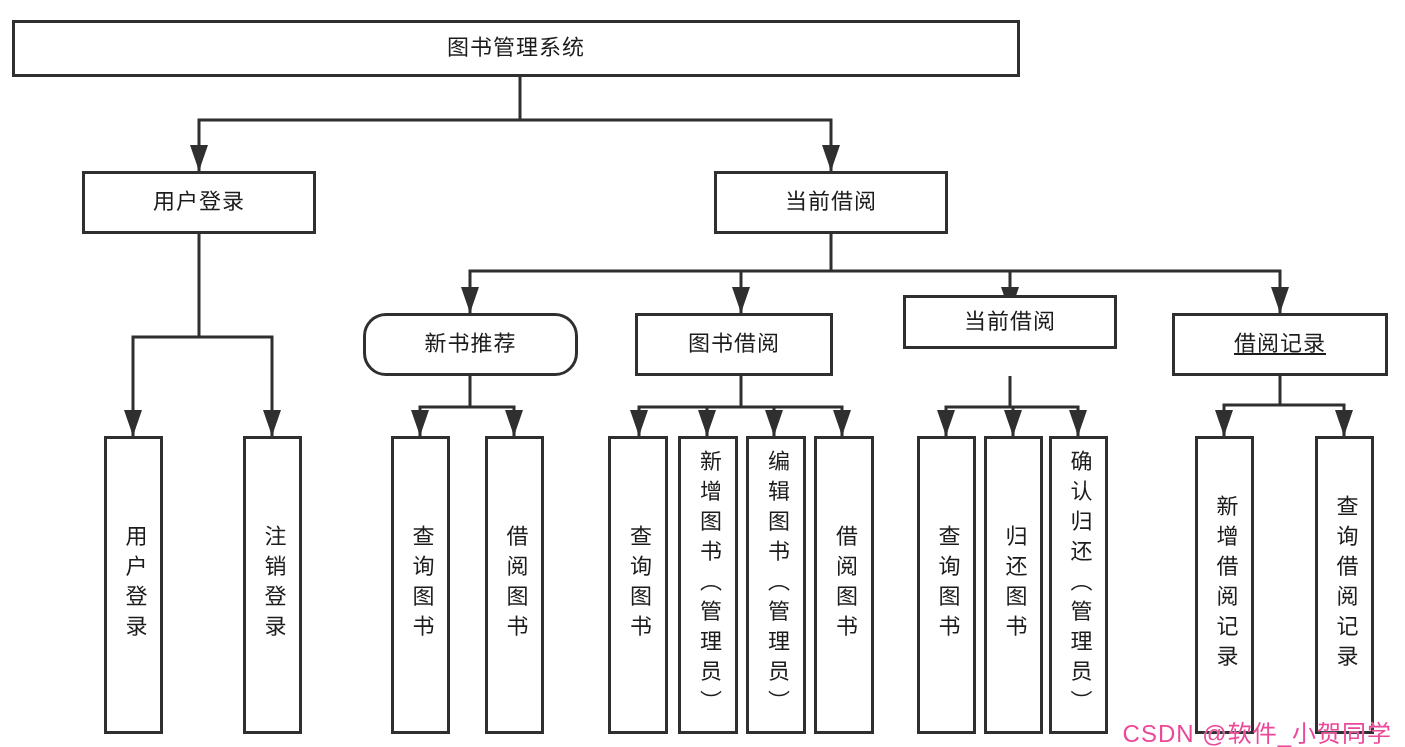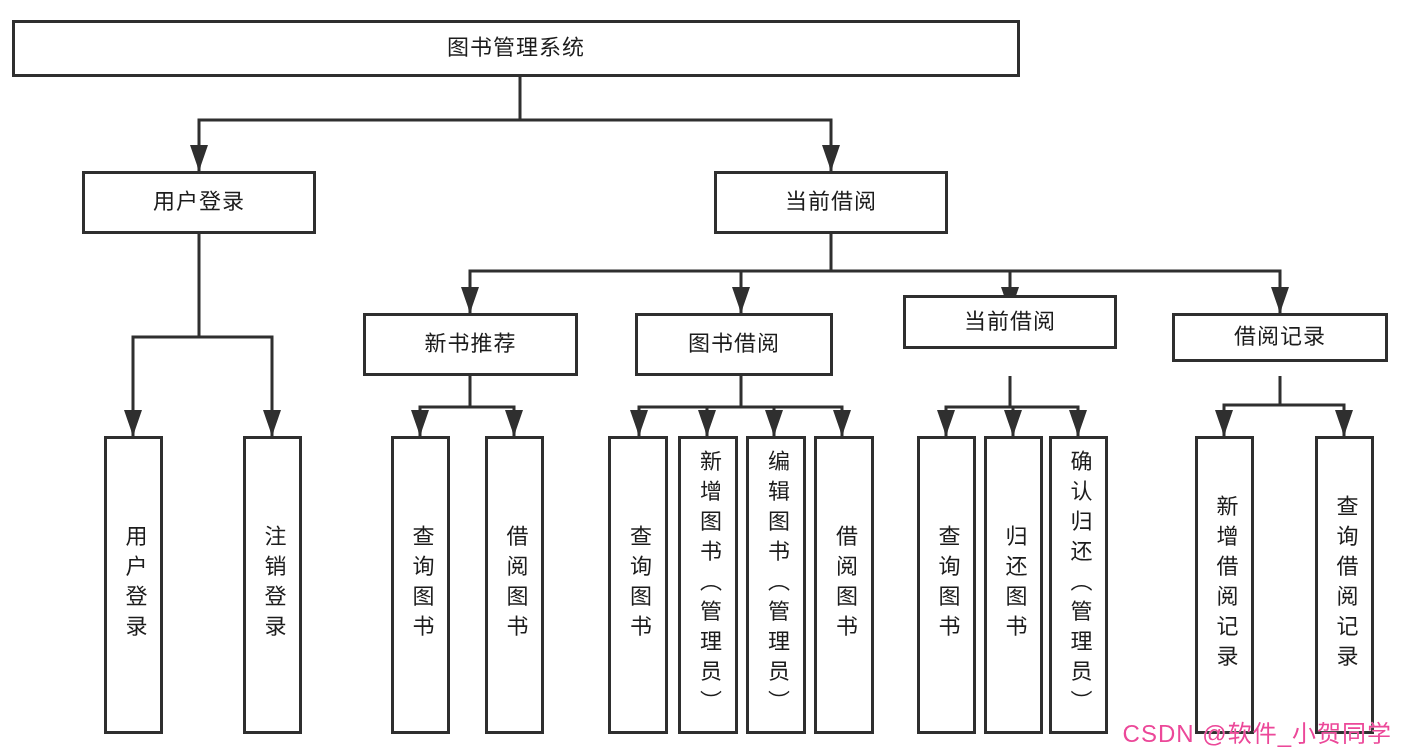--- a/index.html
+++ b/index.html
@@ -92,24 +92,24 @@
       <polygon points="1215,410 1233,410 1224,436"></polygon>
       <polygon points="1335,410 1353,410 1344,436"></polygon>
     </g>
   </svg>
 
   <div class="node" style="left:12px; top:13px; width:1008px; height:57px;margin-top:7px;">图书管理系统</div>
 
   <div class="node" style="left:82px; top:171px; width:234px; height:63px;">用户登录</div>
   <div class="node" style="left:714px; top:171px; width:234px; height:63px;">当前借阅</div>
 
-  <div class="node" style="left:363px; top:313px; width:215px; height:63px;">新书推荐</div>
+  <div class="node" style="left:363px; top:313px; width:215px; height:63px;border-radius:23px;">新书推荐</div>
   <div class="node" style="left:635px; top:313px; width:198px; height:63px;">图书借阅</div>
   <div class="node" style="left:903px; top:295px; width:214px; height:54px;">当前借阅</div>
-  <div class="node" style="left:1172px; top:313px; width:216px; height:49px;">借阅记录</div>
+  <div class="node" style="left:1172px; top:313px; width:216px; height:63px;text-decoration:underline;">借阅记录</div>
 
   <div class="node vnode" style="left:104px; top:436px; width:59px; height:298px;">用户登录</div>
   <div class="node vnode" style="left:243px; top:436px; width:59px; height:298px;">注销登录</div>
 
   <div class="node vnode" style="left:391px; top:436px; width:59px; height:298px;">查询图书</div>
   <div class="node vnode" style="left:485px; top:436px; width:59px; height:298px;">借阅图书</div>
 
   <div class="node vnode" style="left:608px; top:436px; width:60px; height:298px;">查询图书</div>
   <div class="node vnode" style="left:678px; top:436px; width:60px; height:298px;">新增图书（管理员）</div>
   <div class="node vnode" style="left:746px; top:436px; width:60px; height:298px;">编辑图书（管理员）</div>

